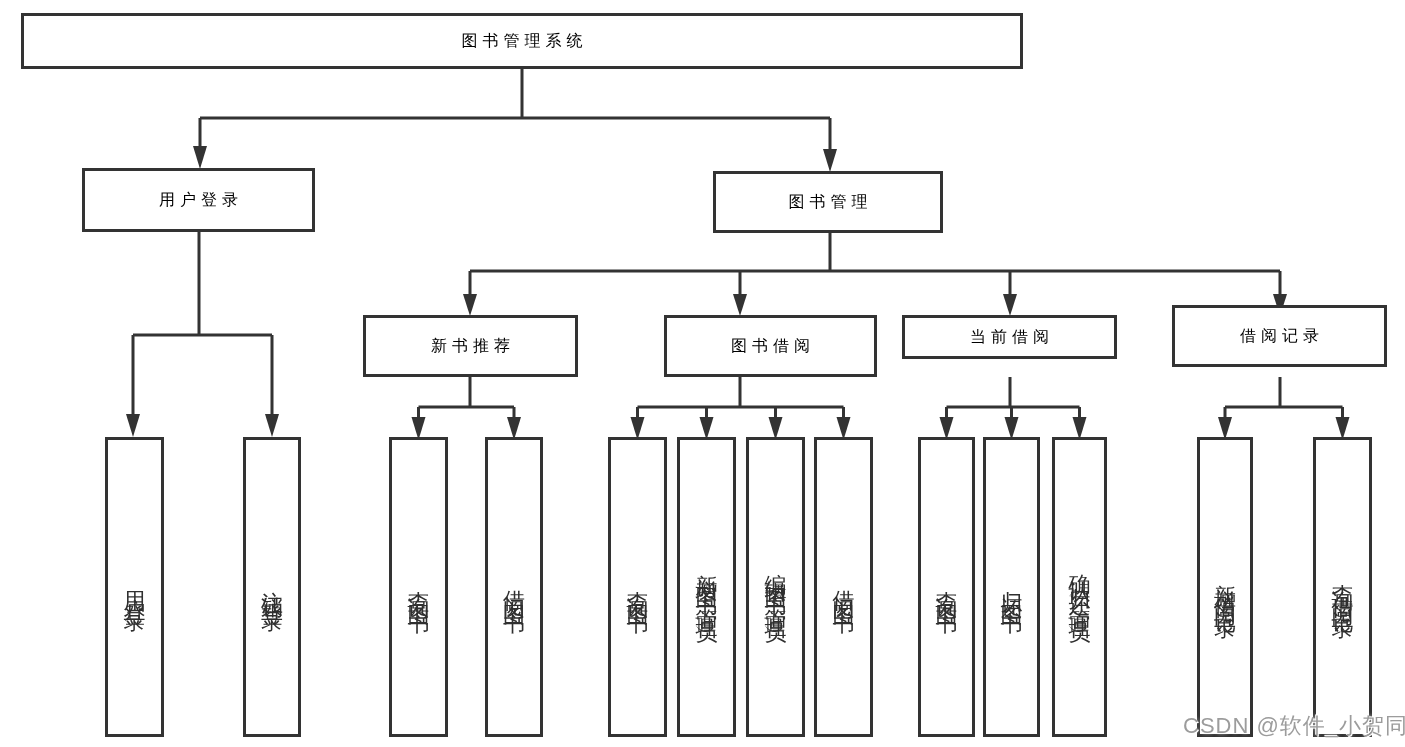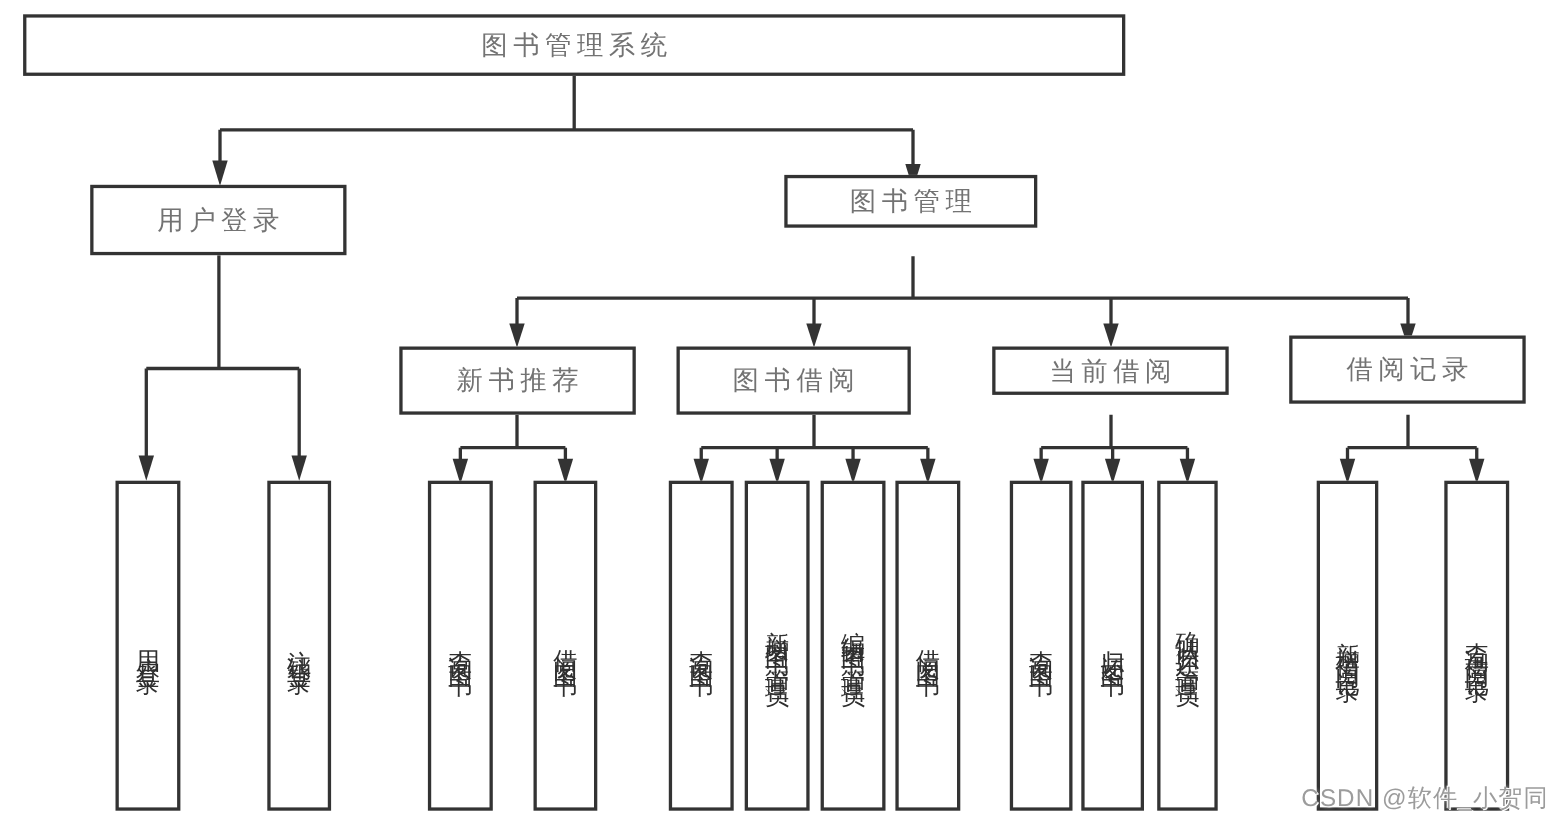--- a/index.html
+++ b/index.html
@@ -21,25 +21,25 @@
     position: absolute;
     box-sizing: border-box;
     background: #ffffff;
     border: 3px solid #333333;
     display: flex;
     align-items: center;
     justify-content: center;
     z-index: 2;
   }
   .h-label {
-    font-size: 24px;
+    font-size: 16px;
     letter-spacing: 5px;
     text-indent: 5px;
     white-space: nowrap;
-    color: #737373;
+    color: #000000;
   }
   .root-box { border-width: 3px; }
   .leaf .v-label {
     writing-mode: vertical-rl;
     text-orientation: mixed;
     font-size: 22px;
     line-height: 1;
     letter-spacing: 7px;
     color: #2f2f2f;
   }
@@ -93,28 +93,28 @@
     </g>
   </svg>
 
   <div class="node root-box" style="left:21px; top:13px; width:1002px; height:56px;">
     <span class="h-label">图书管理系统</span>
   </div>
 
   <div class="node" style="left:82px; top:168px; width:233px; height:64px;">
     <span class="h-label">用户登录</span>
   </div>
-  <div class="node" style="left:713px; top:159px; width:230px; height:48px;">
+  <div class="node" style="left:713px; top:171px; width:230px; height:62px;">
     <span class="h-label">图书管理</span>
   </div>
 
   <div class="node" style="left:363px; top:315px; width:215px; height:62px;">
     <span class="h-label">新书推荐</span>
   </div>
-  <div class="node" style="left:615px; top:315px; width:213px; height:62px;">
+  <div class="node" style="left:664px; top:315px; width:213px; height:62px;">
     <span class="h-label">图书借阅</span>
   </div>
   <div class="node" style="left:902px; top:315px; width:215px; height:44px;">
     <span class="h-label">当前借阅</span>
   </div>
   <div class="node" style="left:1172px; top:305px; width:215px; height:62px;">
     <span class="h-label">借阅记录</span>
   </div>
 
   <div class="node leaf" style="left:105px; top:437px; width:59px; height:300px;">

